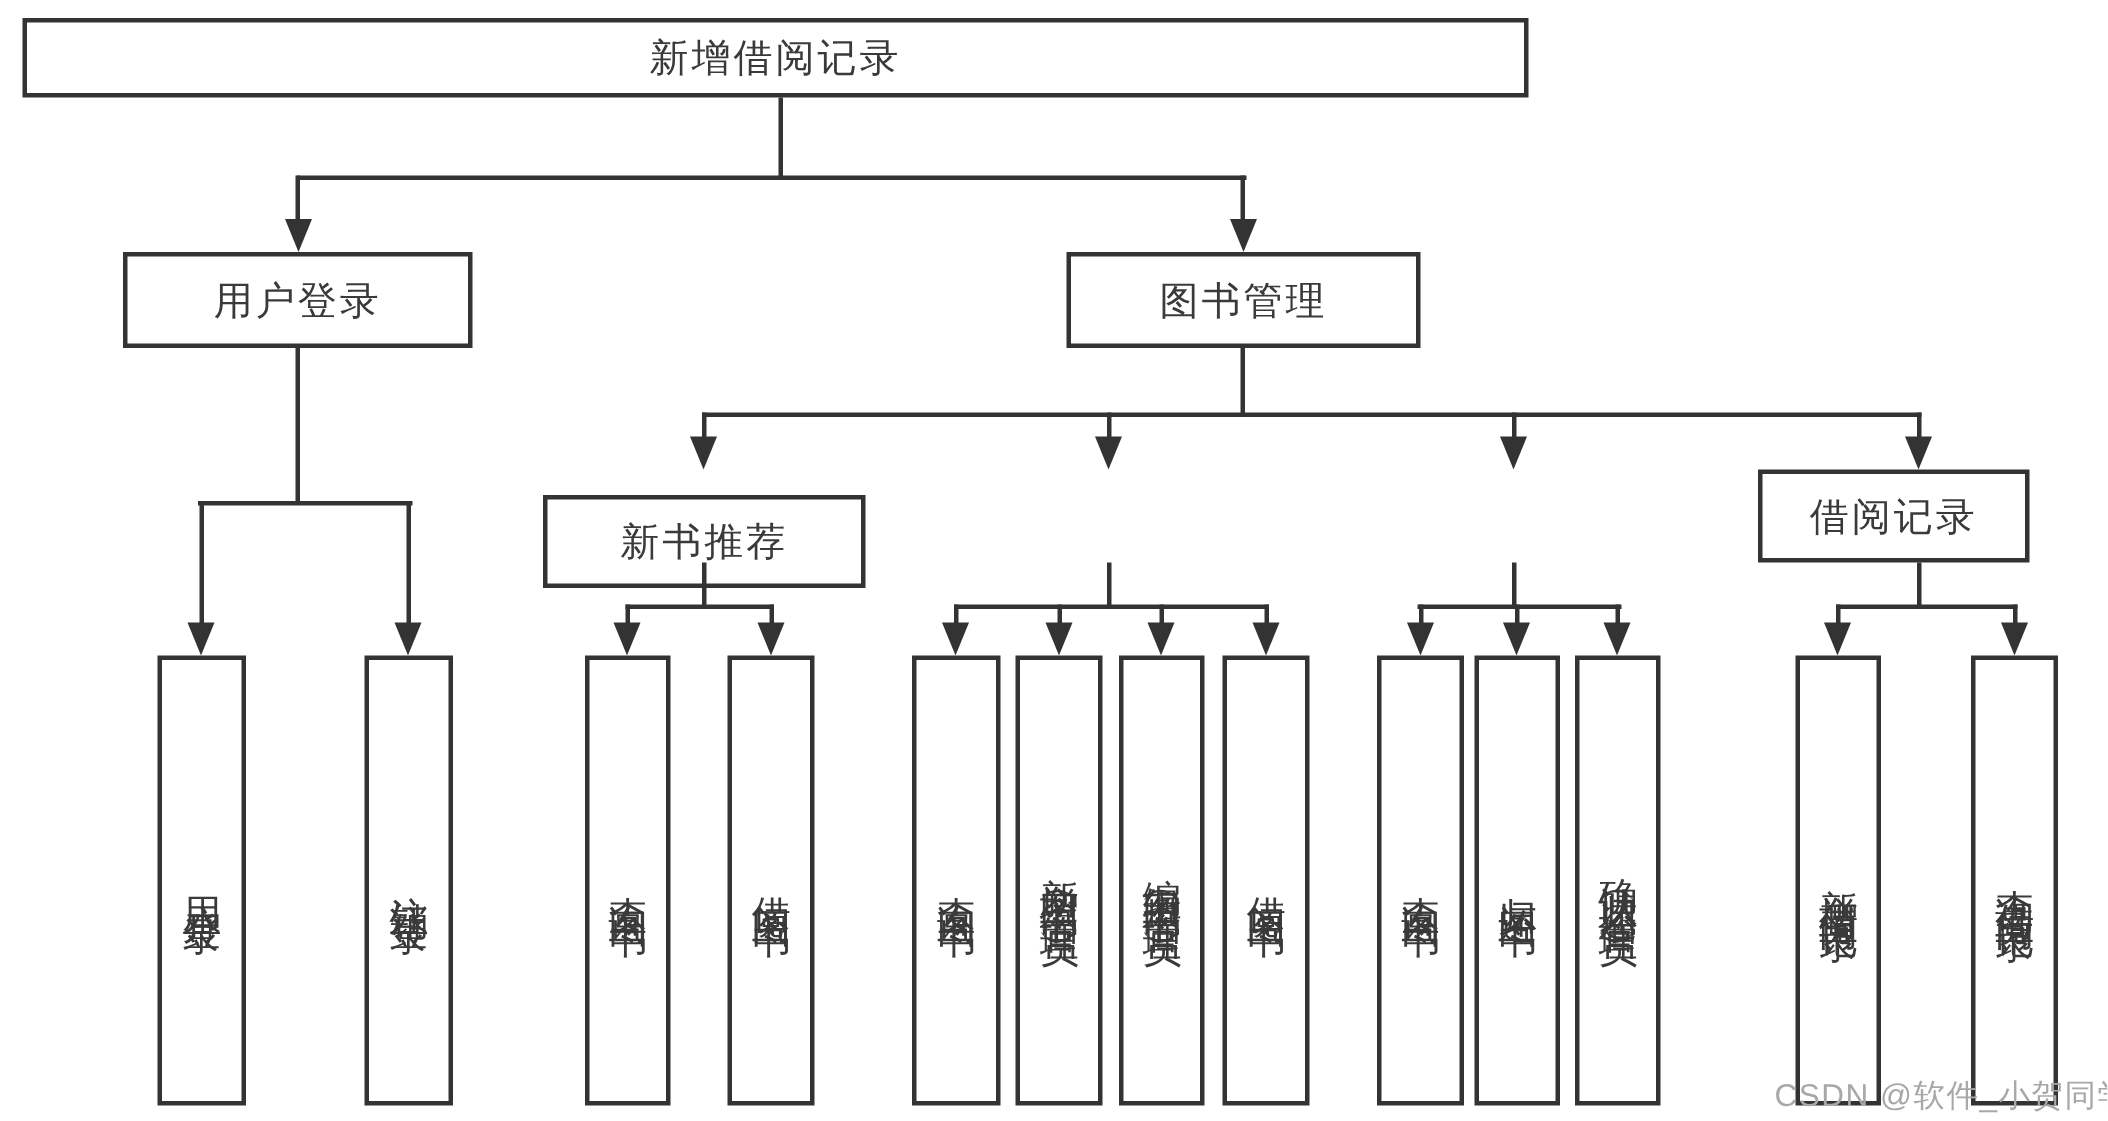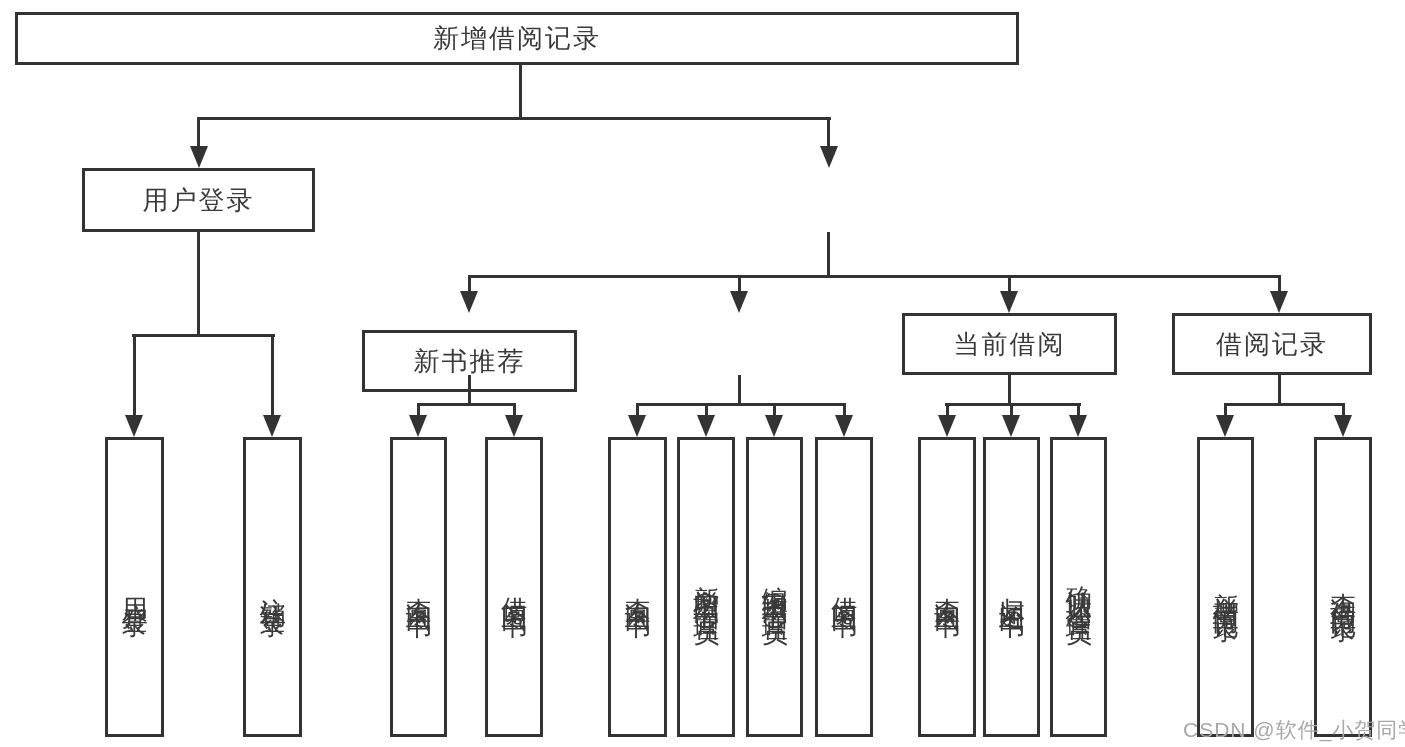--- a/index.html
+++ b/index.html
@@ -67,42 +67,42 @@
   <div class="box" style="left:15px;top:12px;width:1004px;height:53px;">新增借阅记录</div>
 
   <div class="vline" style="left:519px;top:65px;height:53px;"></div>
   <div class="hline" style="left:198px;top:117px;width:633px;"></div>
   <div class="vline" style="left:197px;top:117px;height:31px;"></div>
   <div class="ahead" style="left:190px;top:146px;"></div>
   <div class="vline" style="left:827px;top:117px;height:31px;"></div>
   <div class="ahead" style="left:820px;top:146px;"></div>
 
   <div class="box" style="left:82px;top:168px;width:233px;height:64px;">用户登录</div>
+  <div class="box" style="left:711px;top:168px;width:236px;height:64px;">图书管理</div>
 
   <div class="vline" style="left:197px;top:232px;height:104px;"></div>
   <div class="hline" style="left:132px;top:334px;width:143px;"></div>
   <div class="vline" style="left:133px;top:334px;height:83px;"></div>
   <div class="ahead" style="left:125px;top:415px;"></div>
   <div class="vline" style="left:271px;top:334px;height:83px;"></div>
   <div class="ahead" style="left:263px;top:415px;"></div>
 
   <div class="vline" style="left:827px;top:232px;height:46px;"></div>
   <div class="hline" style="left:468px;top:275px;width:813px;"></div>
   <div class="vline" style="left:468px;top:275px;height:18px;"></div>
   <div class="ahead" style="left:460px;top:291px;"></div>
   <div class="vline" style="left:738px;top:275px;height:18px;"></div>
   <div class="ahead" style="left:730px;top:291px;"></div>
   <div class="vline" style="left:1008px;top:275px;height:18px;"></div>
   <div class="ahead" style="left:1000px;top:291px;"></div>
   <div class="vline" style="left:1278px;top:275px;height:18px;"></div>
   <div class="ahead" style="left:1270px;top:291px;"></div>
 
   <div class="box" style="left:362px;top:330px;width:215px;height:62px;">新书推荐</div>
-  <div class="box" style="left:902px;top:313px;width:215px;height:62px;">当前借阅</div>
-  <div class="box" style="left:1172px;top:313px;width:200px;height:62px;">借阅记录</div>
+  <div class="box" style="left:1172px;top:313px;width:181px;height:62px;">借阅记录</div>
 
   <div class="vline" style="left:468px;top:375px;height:31px;"></div>
   <div class="hline" style="left:417px;top:403px;width:99px;"></div>
   <div class="vline" style="left:417px;top:403px;height:14px;"></div>
   <div class="ahead" style="left:409px;top:415px;"></div>
   <div class="vline" style="left:513px;top:403px;height:14px;"></div>
   <div class="ahead" style="left:505px;top:415px;"></div>
 
   <div class="vline" style="left:738px;top:375px;height:31px;"></div>
   <div class="hline" style="left:636px;top:403px;width:210px;"></div>

